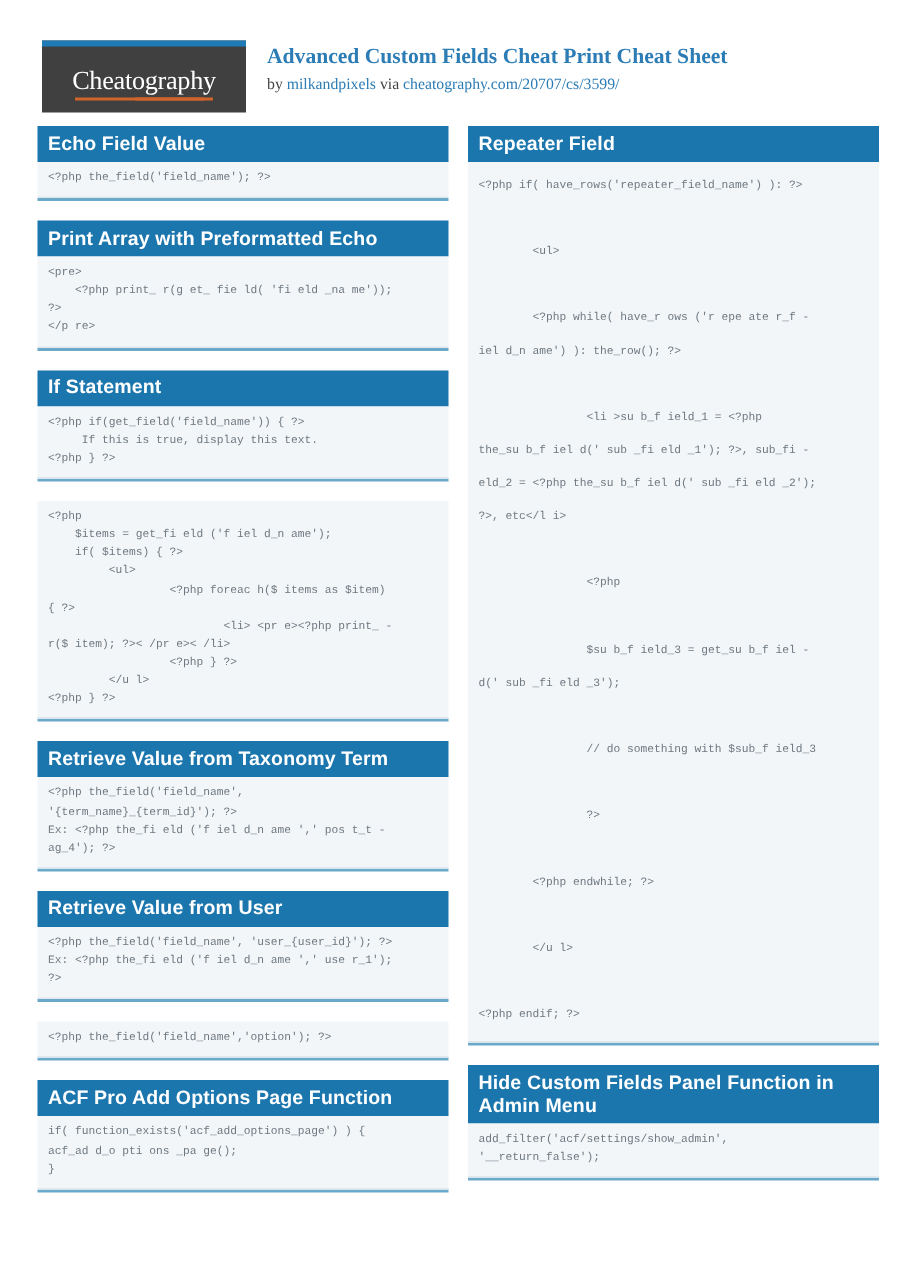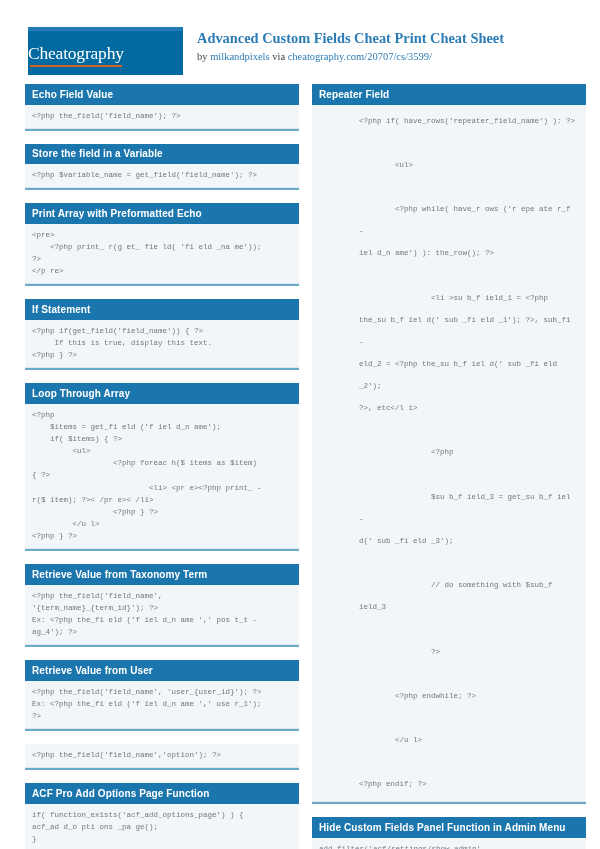--- a/index.html
+++ b/index.html
@@ -24,27 +24,28 @@
 
   
   .header {
     display: flex;
     align-items: flex-start;
     padding: 27px 0 0 28px;
     height: 62px;
     box-sizing: border-box;
   }
   .logo-box {
-    width: 155px;
+    width: 136px;
     height: 48px;
-    background: #0369a1;
+    background: #404040;
     border-top: 4px solid #1f7bb6;
     box-sizing: border-box;
     display: flex;
     align-items: center;
+    justify-content: center;
     flex: none;
   }
   .logo-text {
     font-family: "Liberation Serif", serif;
     color: #ffffff;
     font-size: 17.5px;
     letter-spacing: -0.2px;
     position: relative;
     white-space: nowrap;
   }
@@ -98,21 +99,21 @@
   }
 
   
   .block {
     margin-bottom: 13px;
     border-bottom: 2.5px solid #6aa9ca;
   }
   .block-head {
     background: #1b76ae;
     color: #ffffff;
-    font-size: 10px;
+    font-size: 13px;
     font-weight: bold;
     padding: 4.5px 7px 4.5px 7px;
     line-height: 1.15;
     letter-spacing: 0.1px;
   }
   .block-body {
     background: #f2f6f9;
     padding: 5px 7px 6px 7px;
     border-bottom: 1px solid #dfe7ee;
   }
@@ -120,21 +121,20 @@
     font-family: "Liberation Mono", monospace;
     font-size: 7.5px;
     color: #6f7880;
     line-height: 1.62;
     white-space: pre-wrap;
     word-break: break-word;
     margin: 0;
   }
   .code.loose {
     line-height: 2.95;
-    margin-left: 40px;
   }
 </style>
 </head>
 <body>
 
 <div class="page">
 
   <div class="header">
     <div class="logo-box">
       <div class="logo-text">
@@ -153,44 +153,37 @@
 
   <div class="columns">
     <div class="col" id="col-left">
         <div class="block">
           <div class="block-head">Echo Field Value</div>
           <div class="block-body">
             <pre class="code">&lt;?php the_field('field_name'); ?&gt;</pre>
           </div>
         </div>
         <div class="block">
-          <div class="block-head">Store the field in a Variable</div>
-          <div class="block-body">
-            <pre class="code">&lt;?php $variable_name = get_field('field_name'); ?&gt;</pre>
-          </div>
-        </div>
-        <div class="block">
           <div class="block-head">Print Array with Preformatted Echo</div>
           <div class="block-body">
             <pre class="code">&lt;pre&gt;
     &lt;?php print_ r(g et_ fie ld( 'fi eld _na me'));
 ?&gt;
 &lt;/p re&gt;</pre>
           </div>
         </div>
         <div class="block">
           <div class="block-head">If Statement</div>
           <div class="block-body">
             <pre class="code">&lt;?php if(get_field('field_name')) { ?&gt;
      If this is true, display this text.
 &lt;?php } ?&gt;</pre>
           </div>
         </div>
         <div class="block">
-          <div class="block-head">Loop Through Array</div>
           <div class="block-body">
             <pre class="code">&lt;?php
     $items = get_fi eld ('f iel d_n ame');
     if( $items) { ?&gt;
          &lt;ul&gt;
                   &lt;?php foreac h($ items as $item)
 { ?&gt;
                           &lt;li&gt; &lt;pr e&gt;&lt;?php print_ -
 r($ item); ?&gt;&lt; /pr e&gt;&lt; /li&gt;
                   &lt;?php } ?&gt;

